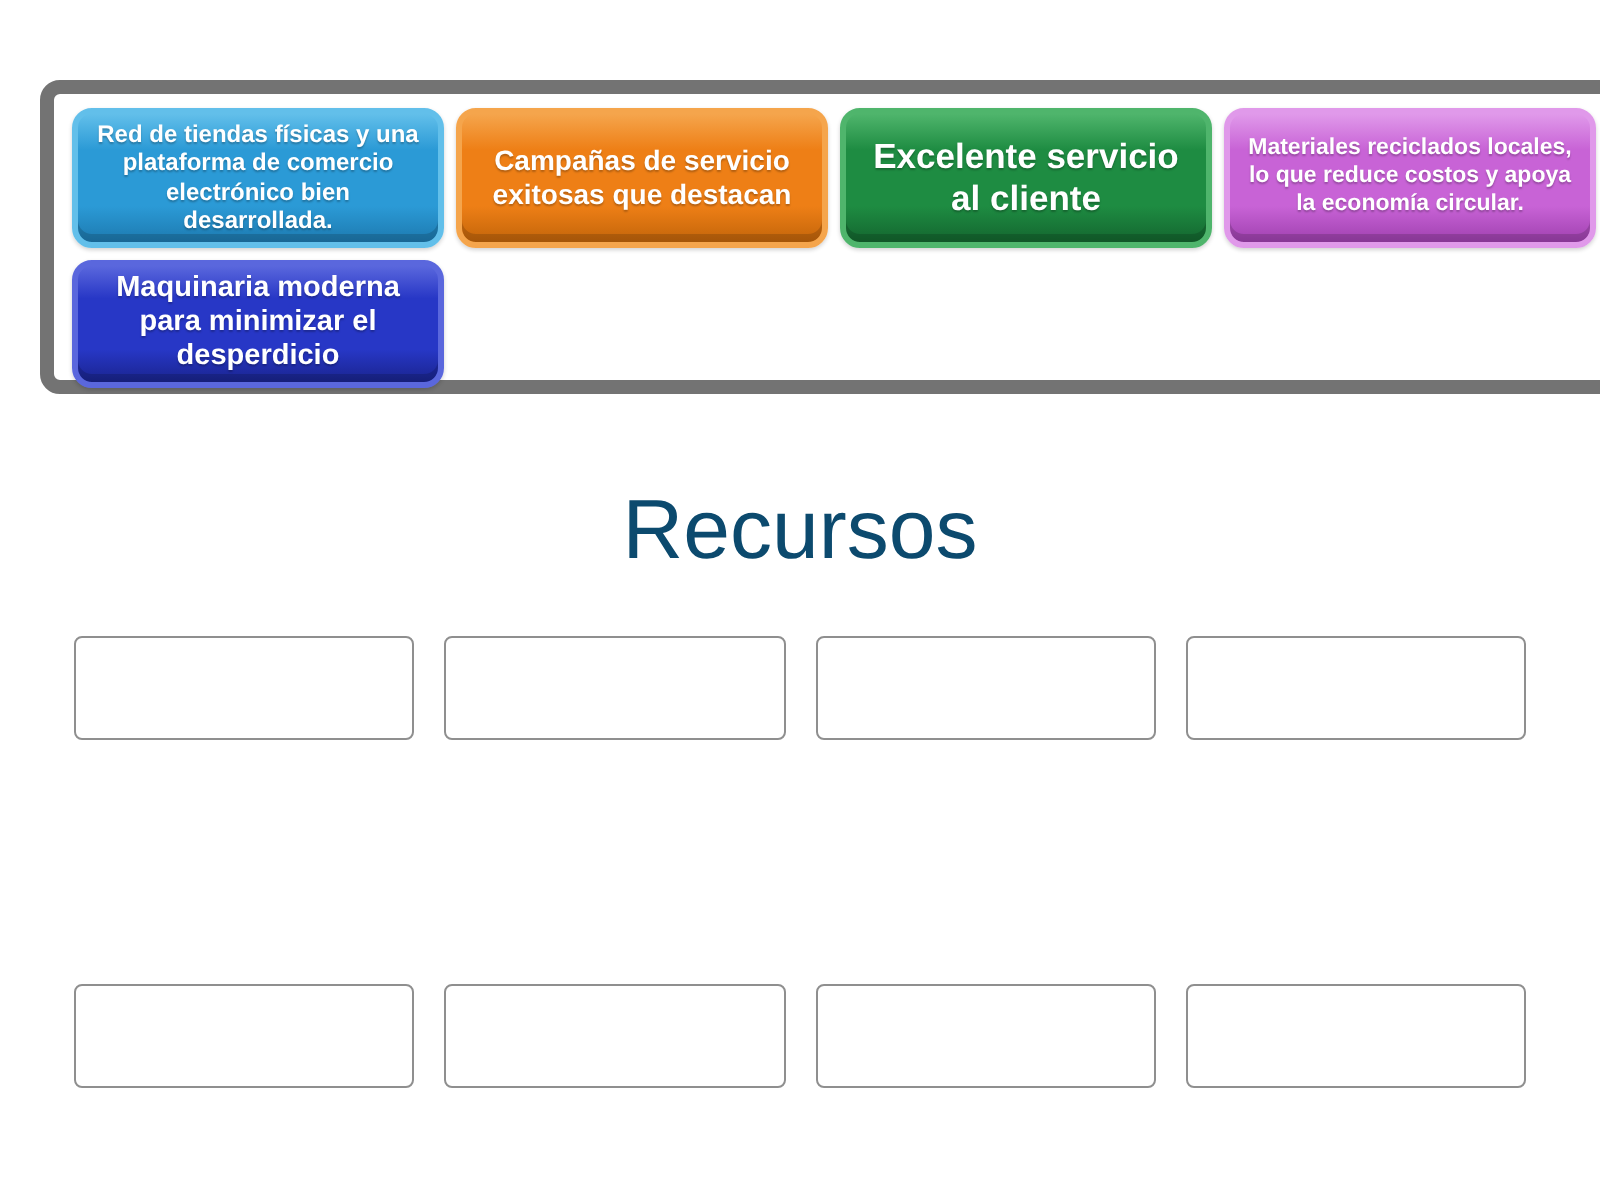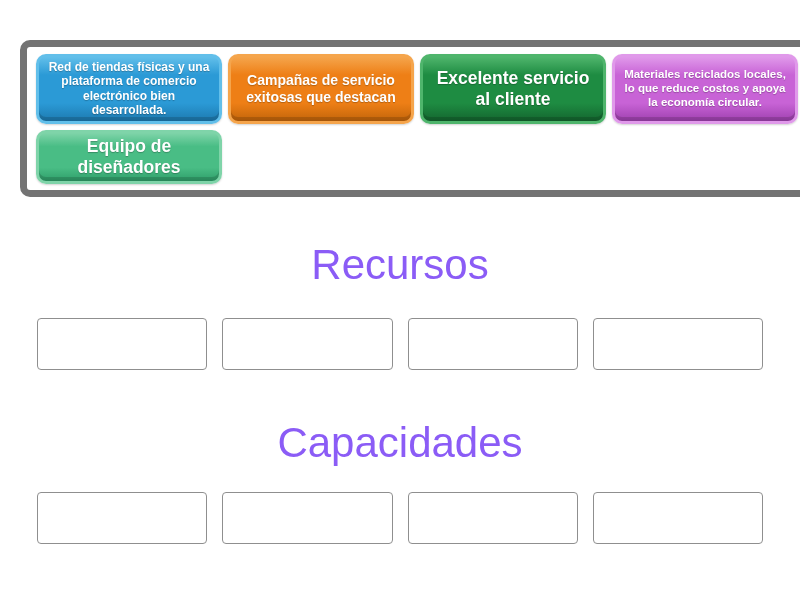--- a/index.html
+++ b/index.html
@@ -24,21 +24,21 @@
     display:flex;align-items:center;justify-content:center;
     padding:3px 6px;line-height:1.2;
     text-shadow:0 1px 1px rgba(0,0,0,.25);
     cursor:grab;
   }
   .fs11{font-size:11.5px;} .fs12{font-size:12px;} .fs13{font-size:13px;}
   .fs14{font-size:14px;}   .fs15{font-size:14.5px;} .fs17{font-size:17.5px;}
   
   .group-heading{
     position:absolute;left:0;width:800px;text-align:center;
-    font-size:42px;font-weight:400;color:#8b5cf6;margin:0;line-height:1.2;
+    font-size:42px;font-weight:400;color:#0c4a6e;margin:0;line-height:1.2;
   }
   #heading-recursos{top:240px;}
   #heading-capacidades{top:418px;}
   
   .slot-row{
     position:absolute;left:37px;width:726px;height:52px;
     display:flex;gap:15px;
   }
   #slots-recursos{top:318px;}
   #slots-capacidades{top:492px;}
@@ -58,35 +58,34 @@
       </div>
     <div class="card fs14" style="--base: #EE7F16; --light: #F5A54C; --dark: #C3650A;">
         <span>Campañas de servicio exitosas que destacan</span>
       </div>
     <div class="card fs17" style="--base: #1E8C42; --light: #4FB56C; --dark: #14662F;">
         <span>Excelente servicio al cliente</span>
       </div>
     <div class="card fs11" style="--base: #C863D6; --light: #E099EA; --dark: #A041B0;">
         <span>Materiales reciclados locales, lo que reduce costos y apoya la economía circular.</span>
       </div>
-    <div class="card fs17" style="--base: #49BD85; --light: #7FD4A9; --dark: #2F9F6A;">
-        <span>Equipo de diseñadores</span>
+    <div class="card fs15" style="--base: #2737C6; --light: #5A67DD; --dark: #1A248F;">
+        <span>Maquinaria moderna para minimizar el desperdicio</span>
       </div>
   </div>
 
   <h1 class="group-heading" id="heading-recursos">Recursos</h1>
 
   <div class="slot-row" id="slots-recursos">
     <div class="slot"></div>
     <div class="slot"></div>
     <div class="slot"></div>
     <div class="slot"></div>
   </div>
 
-  <h1 class="group-heading" id="heading-capacidades">Capacidades</h1>
 
   <div class="slot-row" id="slots-capacidades">
     <div class="slot"></div>
     <div class="slot"></div>
     <div class="slot"></div>
     <div class="slot"></div>
   </div>
 
 </div>
 

